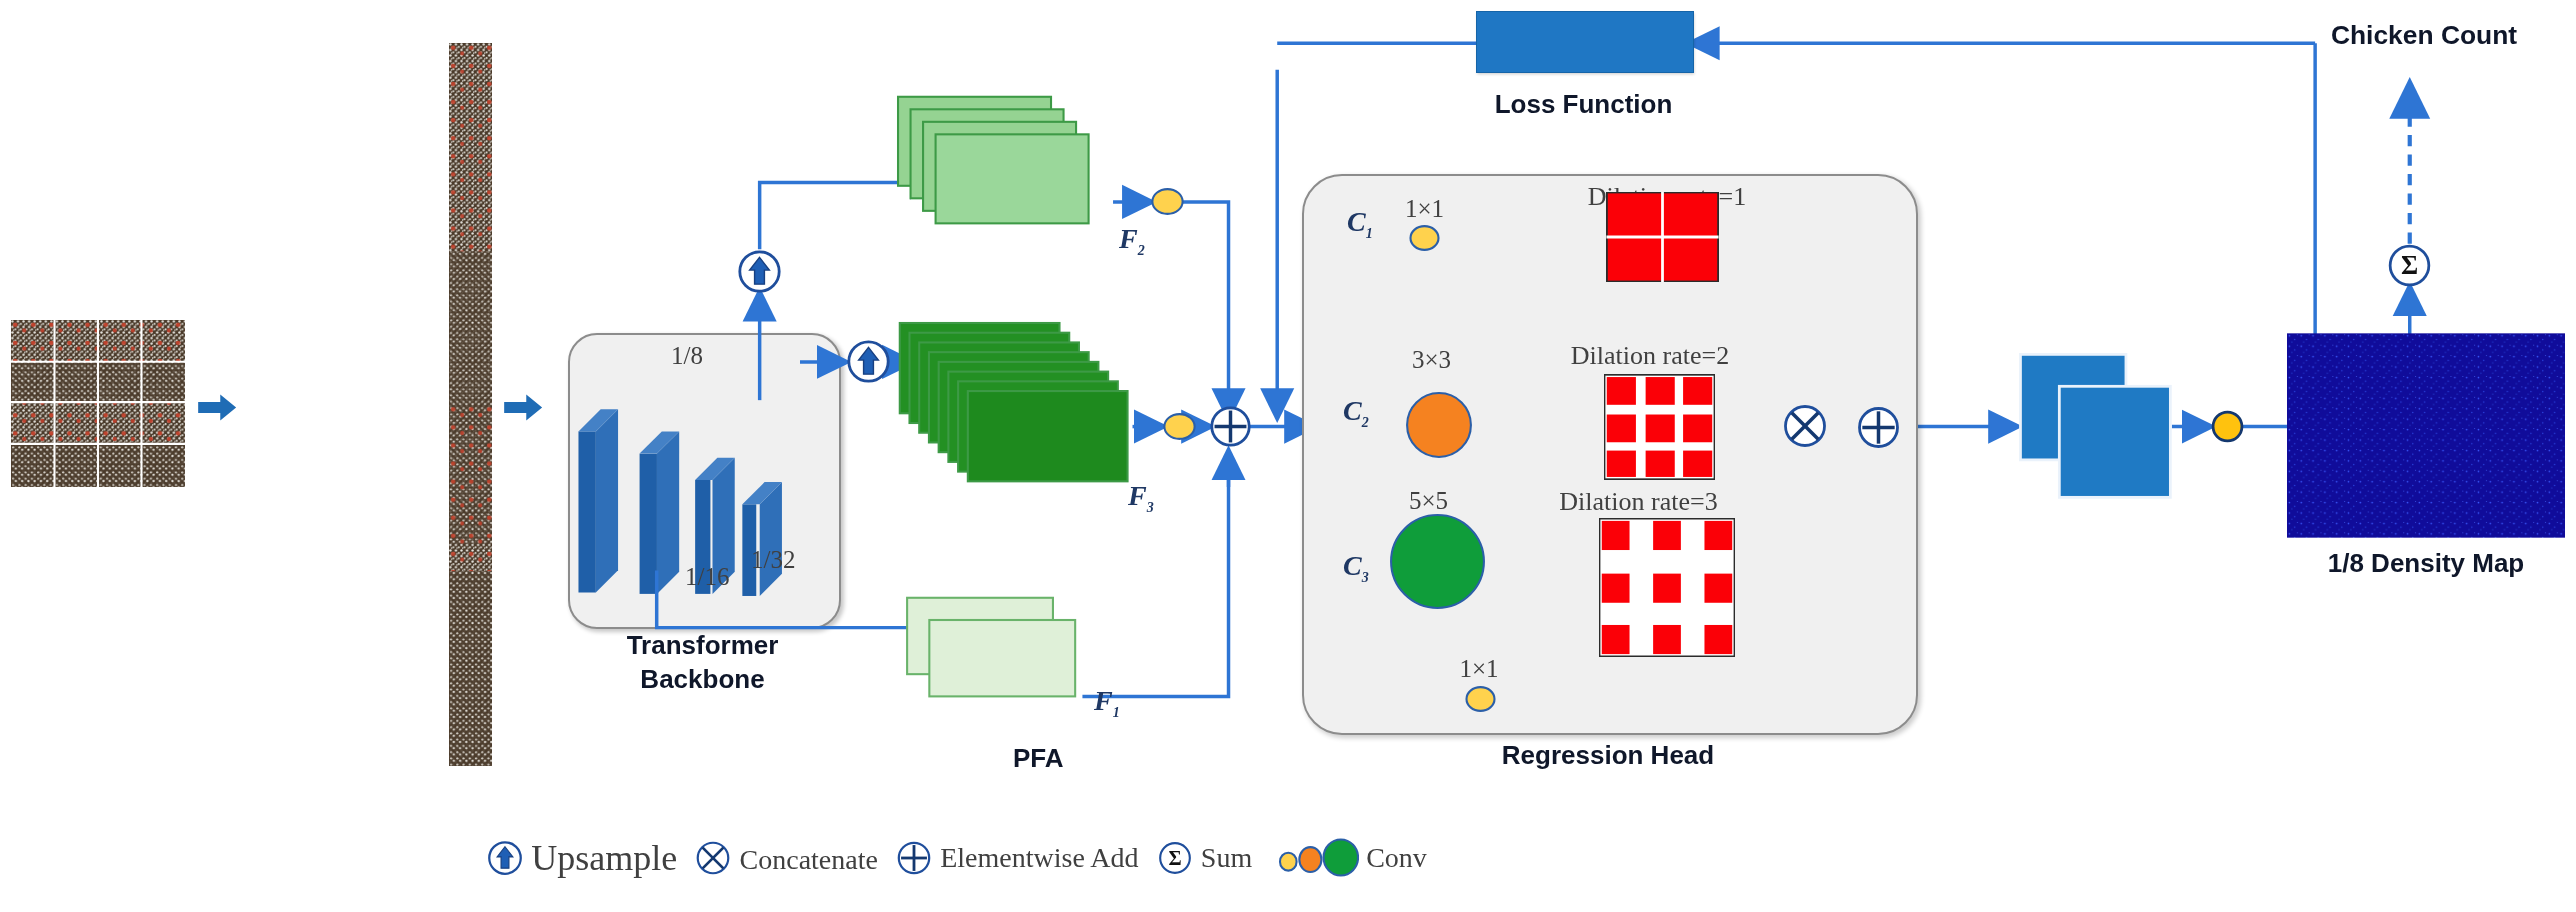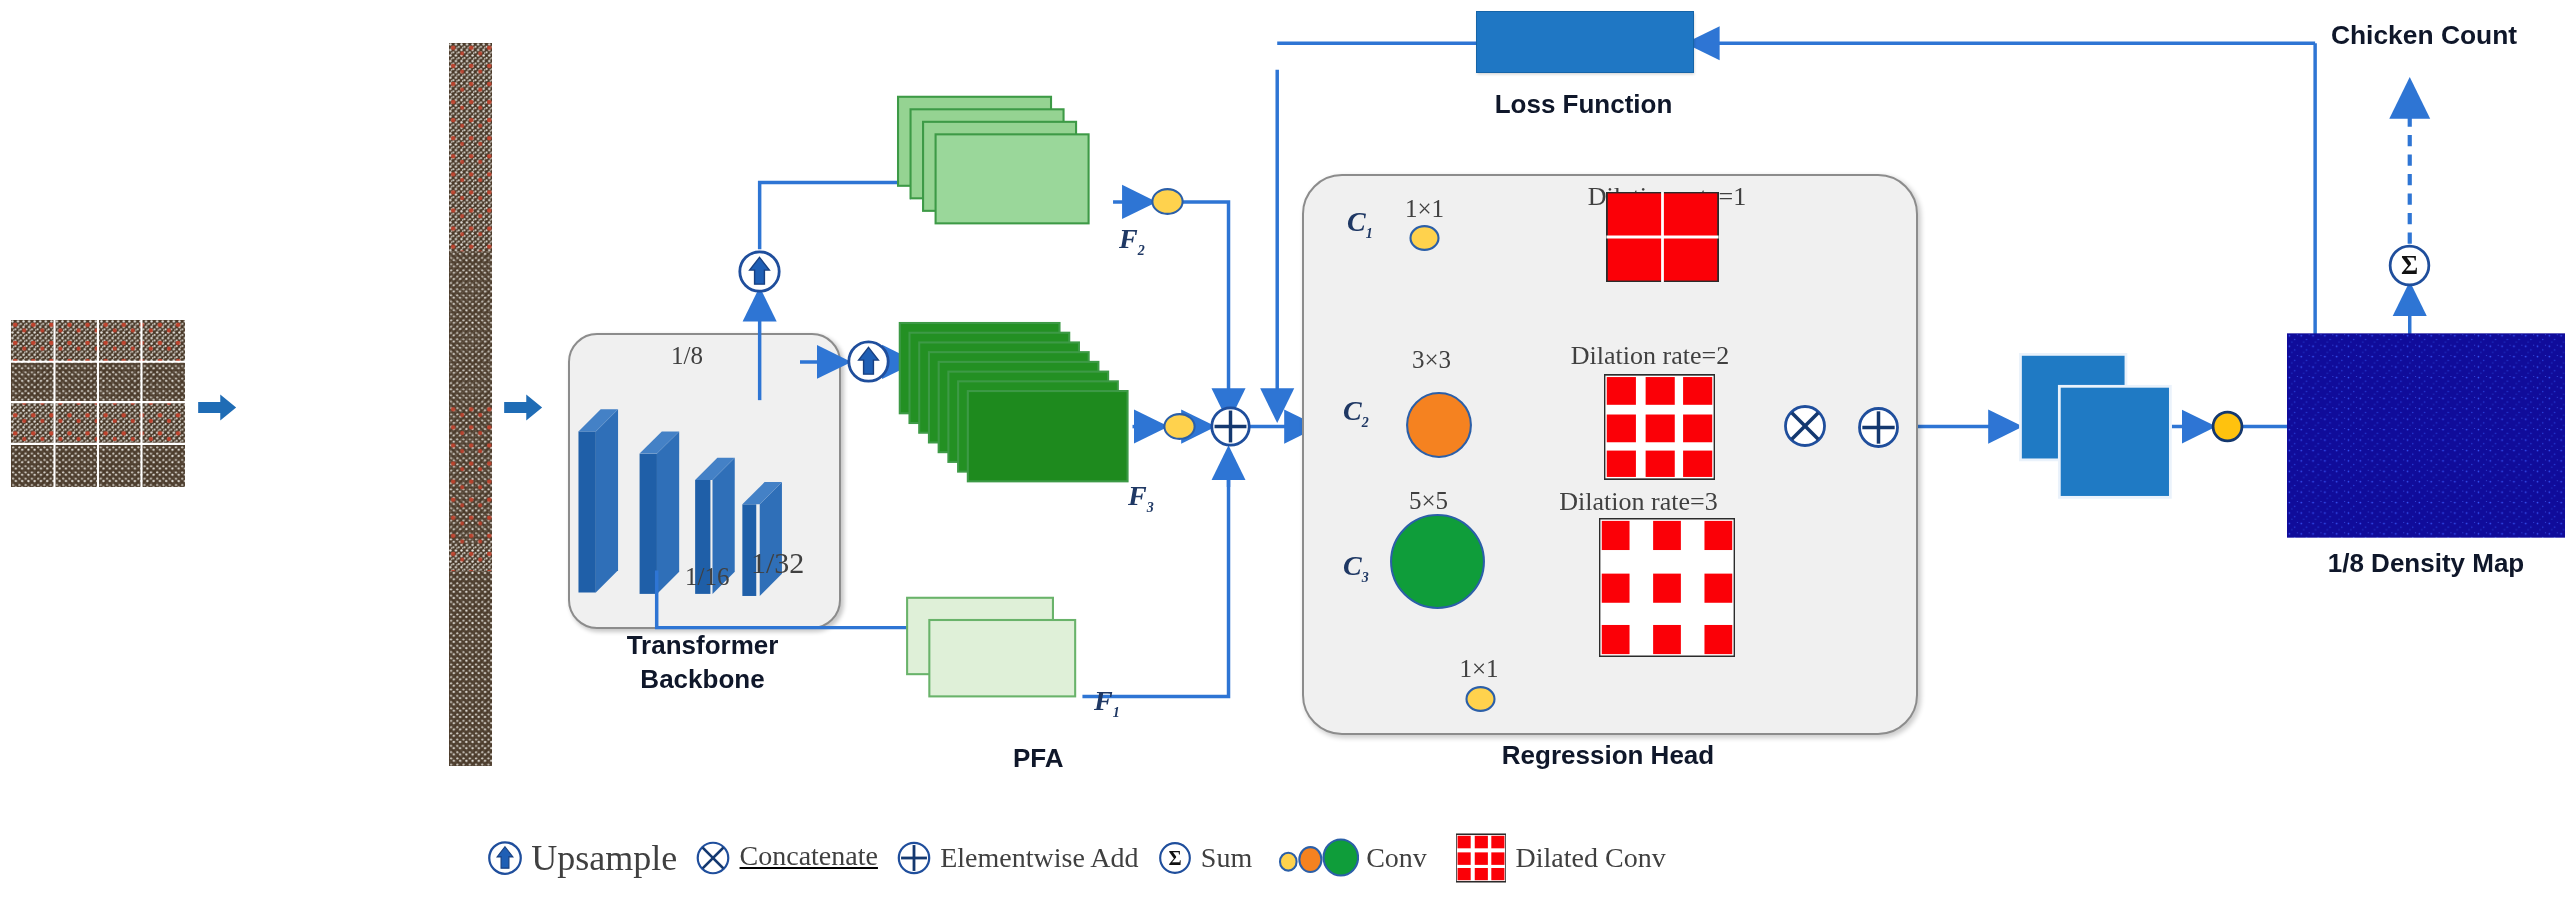--- a/index.html
+++ b/index.html
@@ -102,21 +102,21 @@
       <g transform="translate(236,105)">
         <polygon points="30,130 62,98 62,230 30,262" fill="#2f6fb8"></polygon>
         <rect x="5" y="130" width="20" height="132" fill="#1f5fa8"></rect>
         <polygon points="5,130 30,130 62,98 37,98" fill="#4481c6"></polygon>
       </g>
     </svg>
   </div>
 
   <div class="abs serif" style="left:671px;top:342px;font-size:25px;">1/8</div>
   <div class="abs serif" style="left:685px;top:563px;font-size:25px;">1/16</div>
-  <div class="abs serif" style="left:751px;top:546px;font-size:30px;">1/32</div>
+  <div class="abs serif" style="left:751px;top:546px;font-size:25px;">1/32</div>
 
   <div class="abs bold ctr" style="left:568px;top:630px;width:269px;font-size:26px;">Transformer</div>
   <div class="abs bold ctr" style="left:568px;top:664px;width:269px;font-size:26px;">Backbone</div>
 
   <svg class="abs" style="left:0;top:0;" width="2576" height="913" viewBox="0 0 3703 1312">
     <defs>
       <marker id="ah" markerWidth="11" markerHeight="11" refX="8.4" refY="5.5" orient="auto">
         <path d="M0,0.6 L10,5.5 L0,10.4 Z" fill="#2e75d4"></path>
       </marker>
     </defs>
@@ -420,21 +420,21 @@
     <div style="display:flex;align-items:center;gap:8.3px;">
       <span>
         <svg width="36" height="36" viewBox="0 0 64 64">
           <circle cx="32" cy="32" r="28" fill="#fff" stroke="#1f4e9c" stroke-width="4"></circle>
           <path d="M32,12 L46,30 L39,30 L39,50 L25,50 L25,30 L18,30 Z" fill="#1f5fb5" stroke="#173f80" stroke-width="2"></path>
         </svg>
       </span>
       <span class="serif" style="font-size:36px;">Upsample</span>
     </div>
 
-    <div style="display:flex;align-items:flex-start;gap:8.3px;text-decoration:underline;">
+    <div style="display:flex;align-items:flex-end;gap:8.3px;">
       <span>
         <svg width="36" height="36" viewBox="0 0 66 66">
           <circle cx="33" cy="33" r="28" fill="#fff" stroke="#1f4e9c" stroke-width="4"></circle>
           <line x1="14" y1="14" x2="52" y2="52" stroke="#14386f" stroke-width="5"></line>
           <line x1="52" y1="14" x2="14" y2="52" stroke="#14386f" stroke-width="5"></line>
         </svg>
       </span>
       <span class="serif" style="font-size:28px;">Concatenate</span>
     </div>
 
@@ -463,36 +463,17 @@
       <span>
         <svg width="82" height="47" viewBox="0 0 118 68">
           <ellipse cx="16" cy="40" rx="12" ry="13" fill="#ffd24d" stroke="#2b5fa8" stroke-width="3"></ellipse>
           <ellipse cx="48" cy="37" rx="16" ry="18" fill="#f58220" stroke="#2b5fa8" stroke-width="3"></ellipse>
           <ellipse cx="92" cy="34" rx="25" ry="26" fill="#0f9d3a" stroke="#2b5fa8" stroke-width="3"></ellipse>
         </svg>
       </span>
       <span class="serif" style="font-size:28px;">Conv</span>
     </div>
 
-    <div style="display:flex;align-items:center;gap:9.7px;margin-left:11px;">
-      <span>
-        <svg width="50" height="50" viewBox="0 0 160 152">
-          <rect x="0" y="0" width="160" height="152" fill="#ffffff" stroke="#2b2b2b" stroke-width="5"></rect>
-          <g fill="#fb0007">
-            <rect x="5" y="5" width="42" height="40"></rect>
-            <rect x="60" y="5" width="42" height="40"></rect>
-            <rect x="113" y="5" width="42" height="40"></rect>
-            <rect x="5" y="58" width="42" height="40"></rect>
-            <rect x="60" y="58" width="42" height="40"></rect>
-            <rect x="113" y="58" width="42" height="40"></rect>
-            <rect x="5" y="108" width="42" height="39"></rect>
-            <rect x="60" y="108" width="42" height="39"></rect>
-            <rect x="113" y="108" width="42" height="39"></rect>
-          </g>
-        </svg>
-      </span>
-      <span class="serif" style="font-size:28px;">Dilated Conv</span>
-    </div>
 
   </div>
 
 </div>
 
 
 </body></html>

